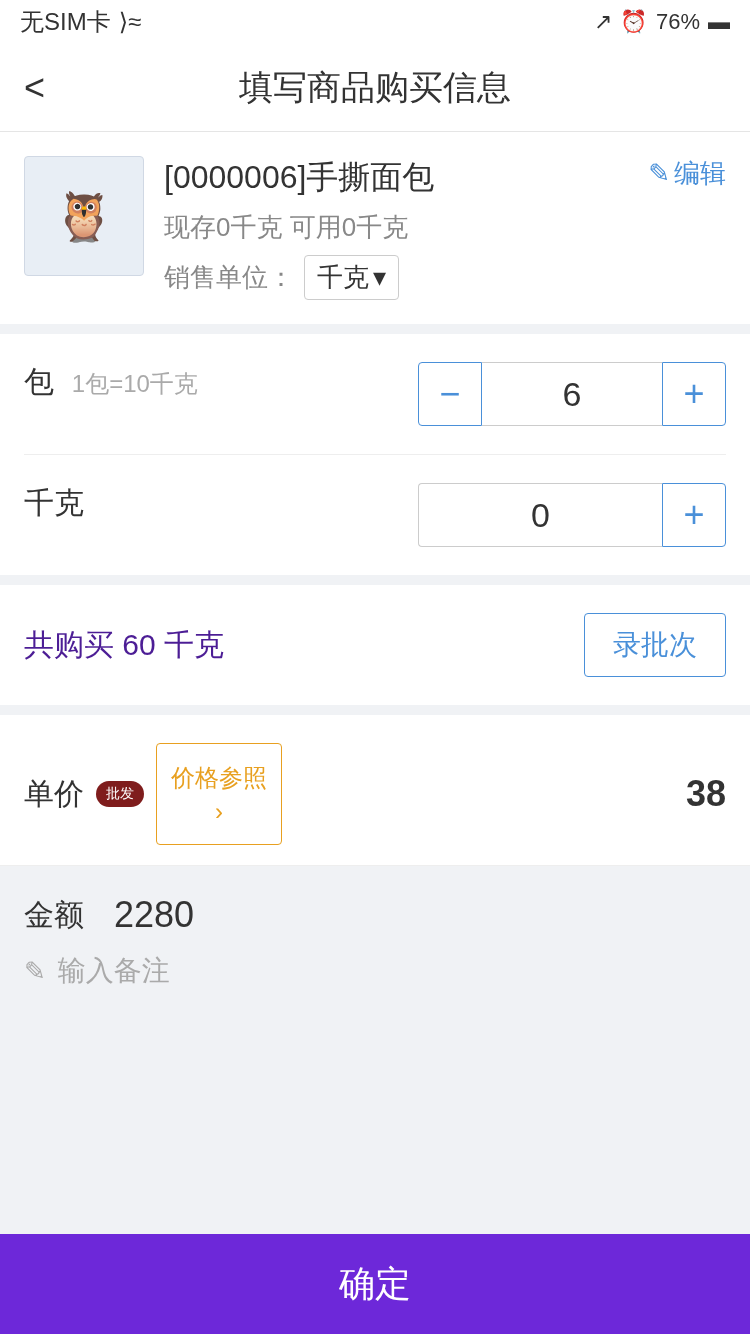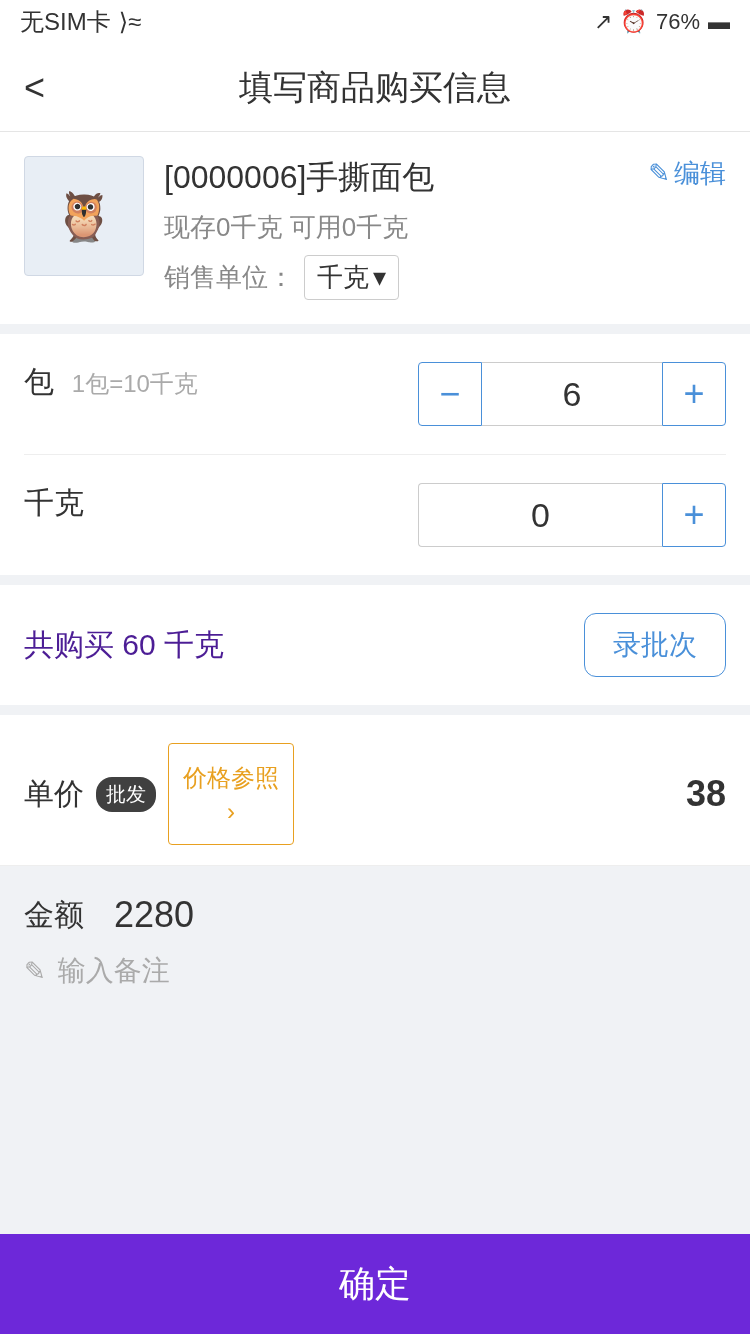--- a/index.html
+++ b/index.html
@@ -163,21 +163,21 @@
       display: flex;
       align-items: center;
       justify-content: space-between;
       padding: 28px 24px;
       border-bottom: 10px solid #f0f2f5;
     }
     .summary-text { font-size: 30px; color: #4c1d95; }
     .summary-text span { font-weight: 500; }
     .batch-btn {
       border: 1px solid #4a90d9;
-      border-radius: 12px;
+      border-radius: 4px;
       padding: 12px 28px;
       color: #4a90d9;
       font-size: 28px;
       background: #fff;
       cursor: pointer;
     }
 
     
     .price-section {
       background: #fff;
@@ -185,23 +185,23 @@
       border-bottom: 1px solid #eee;
     }
     .price-row {
       display: flex;
       align-items: center;
       justify-content: space-between;
     }
     .price-left { display: flex; align-items: center; gap: 12px; }
     .price-label { font-size: 30px; color: #333; }
     .price-tag {
-      background: #404040;
+      background: #7f1d1d;
       color: #fff;
-      font-size: 20px;
+      font-size: 14px;
       padding: 4px 10px;
       border-radius: 16px;
     }
     .price-ref-btn {
       border: 1px solid #e8a020;
       border-radius: 4px;
       padding: 18px 14px;
       color: #e8a020;
       font-size: 24px;
       display: flex;

